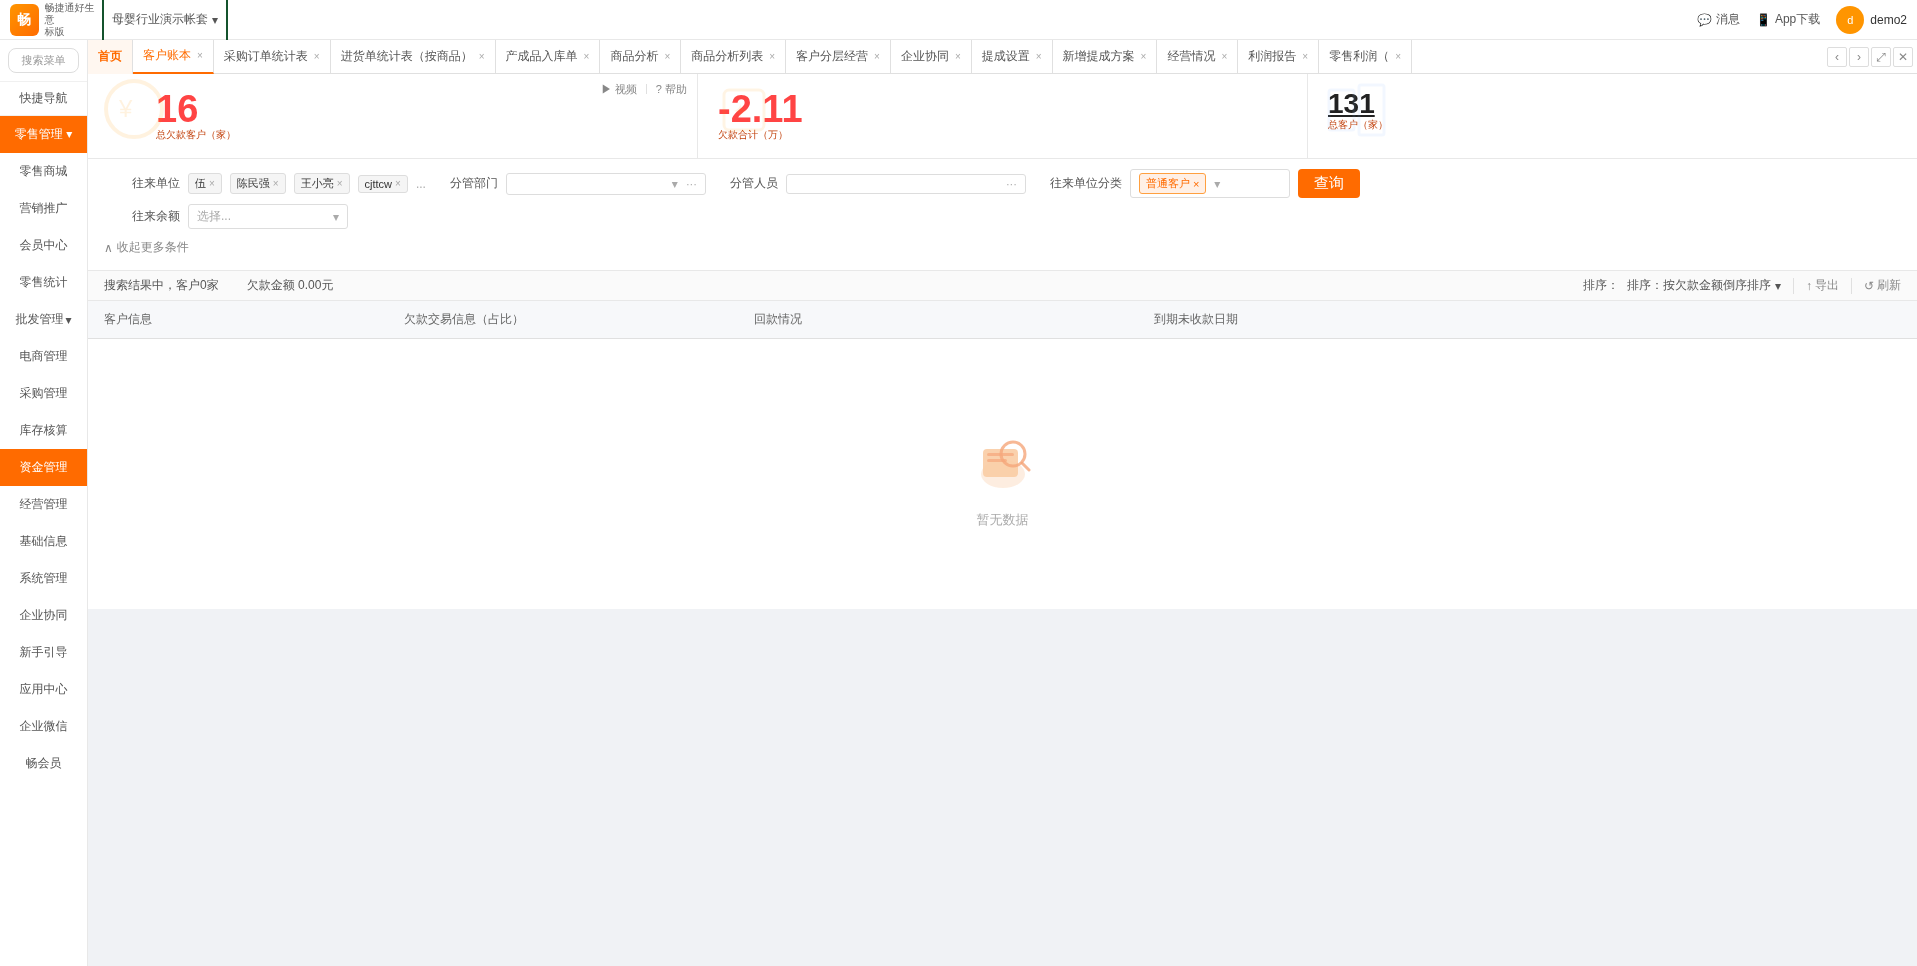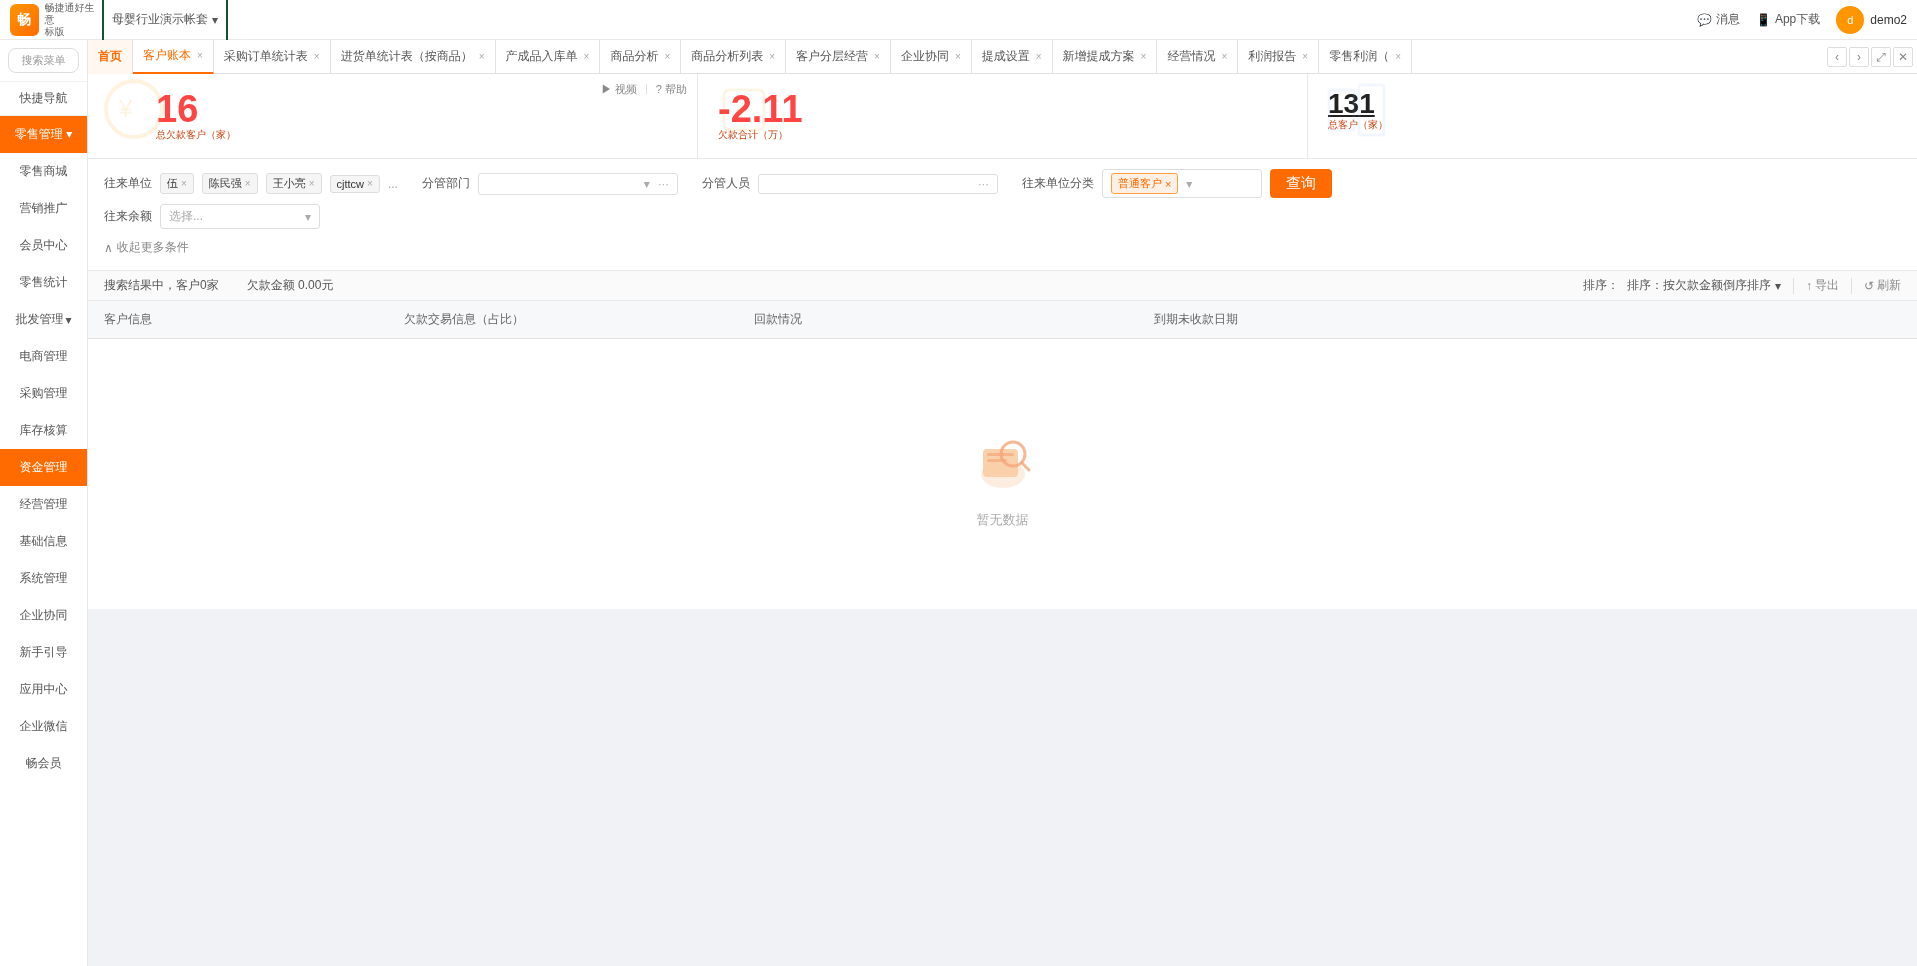--- a/index.html
+++ b/index.html
@@ -44,21 +44,21 @@
     
     .stats-row { display: flex; background: #fff; border-bottom: 1px solid #e8e8e8; min-height: 80px; }
     .stat-card { flex: 1; padding: 16px 20px; display: flex; flex-direction: column; gap: 6px; border-right: 1px solid #e8e8e8; position: relative; }
     .stat-card:last-child { border-right: none; }
     .stat-value { font-size: 36px; font-weight: bold; color: #ff4444; line-height: 1; }
     .stat-label { font-size: 10px; color: #c2410c; }
     .stat-card-video-help { position: absolute; top: 8px; right: 10px; display: flex; gap: 8px; font-size: 11px; color: #888; }
 
     
     .filter-area { background: #fff; padding: 10px 16px; border-bottom: 1px solid #e8e8e8; }
-    .filter-row { display: flex; align-items: center; gap: 8px; margin-bottom: 6px; flex-wrap: wrap; }
+    .filter-row { display: flex; align-items: center; gap: 8px; margin-bottom: 6px; flex-wrap: wrap; margin-left: 28px; }
     .filter-label { font-size: 12px; color: #555; flex-shrink: 0; }
     .filter-tag { display: flex; align-items: center; background: #f5f5f5; border: 1px solid #ddd; border-radius: 3px; padding: 2px 6px; font-size: 11px; gap: 3px; }
     .filter-tag .remove { color: #aaa; cursor: pointer; font-size: 10px; }
     .filter-more { color: #aaa; cursor: pointer; font-size: 12px; }
     .filter-select { display: flex; align-items: center; border: 1px solid #ddd; border-radius: 3px; padding: 3px 8px; min-width: 160px; font-size: 12px; color: #aaa; cursor: pointer; gap: 4px; }
     .filter-tag-orange { background: #fff0e6; border: 1px solid #ffa040; color: #ff6b00; border-radius: 3px; padding: 2px 6px; font-size: 11px; display: flex; align-items: center; gap: 3px; }
     .collapse-btn { display: flex; align-items: center; gap: 4px; color: #888; font-size: 12px; cursor: pointer; margin: 0 auto; }
 
     
     .search-result-bar { display: flex; align-items: center; padding: 6px 16px; background: #fafafa; border-bottom: 1px solid #e8e8e8; font-size: 12px; color: #555; gap: 8px; }

